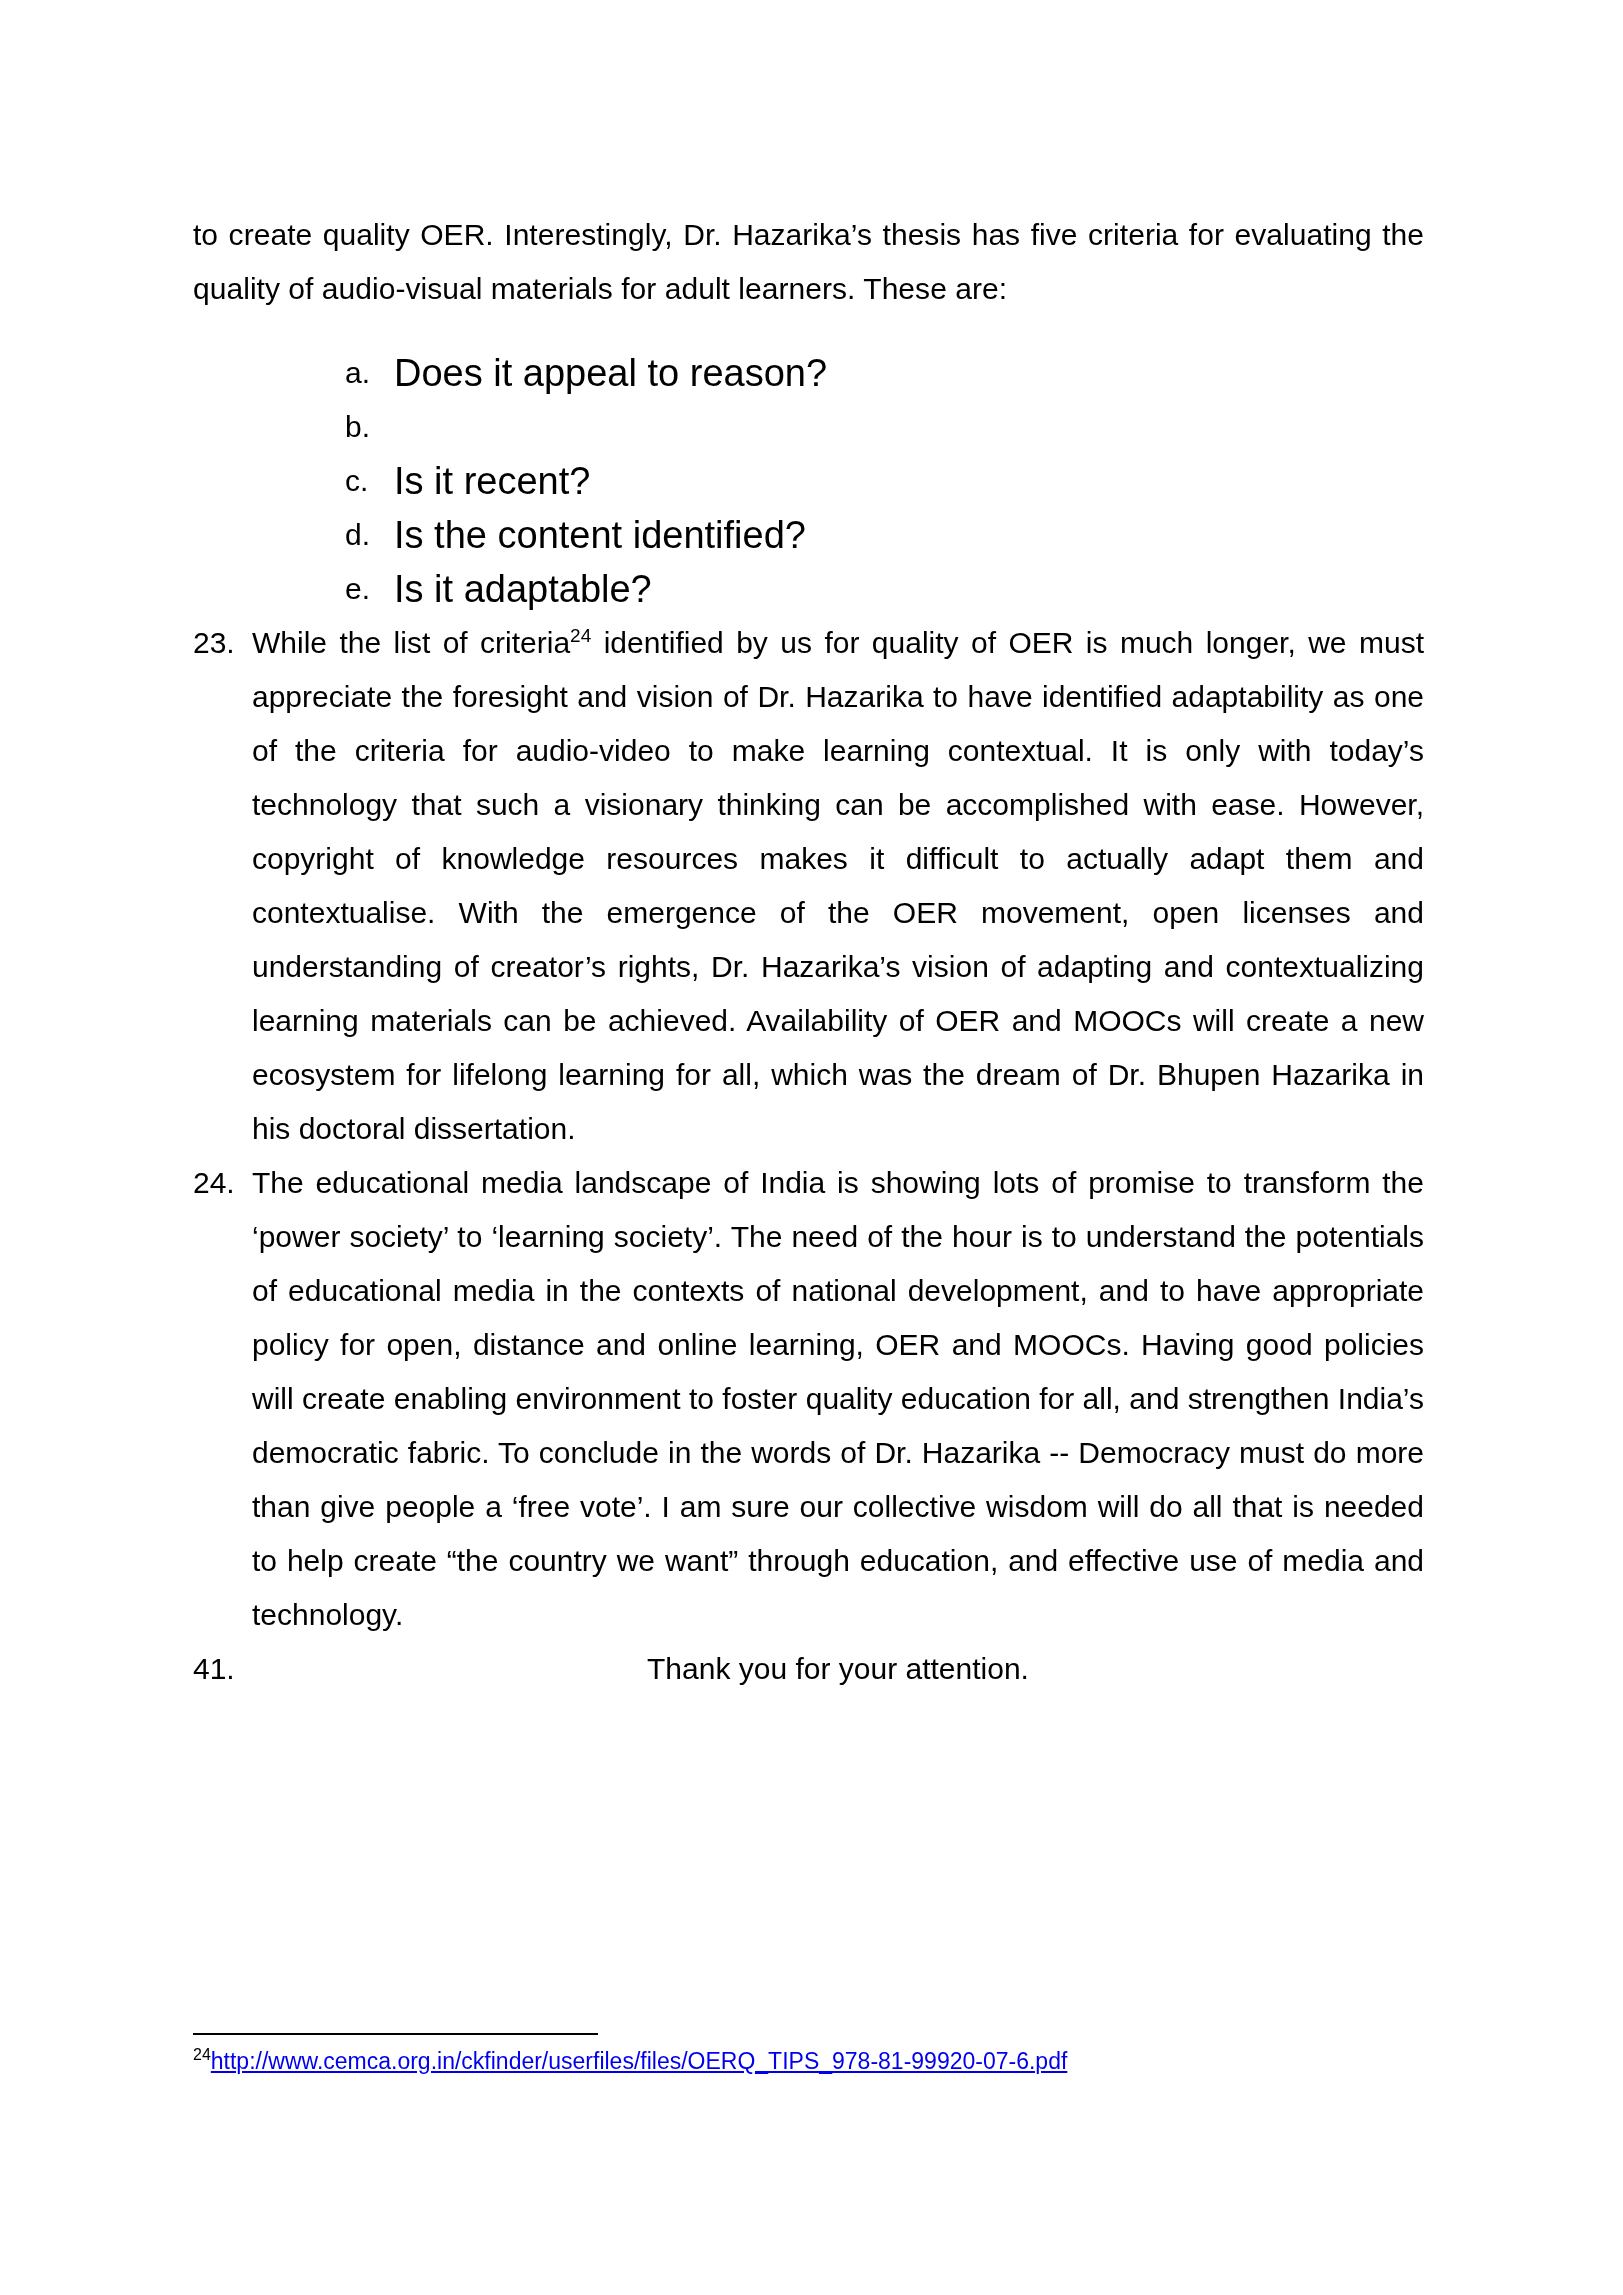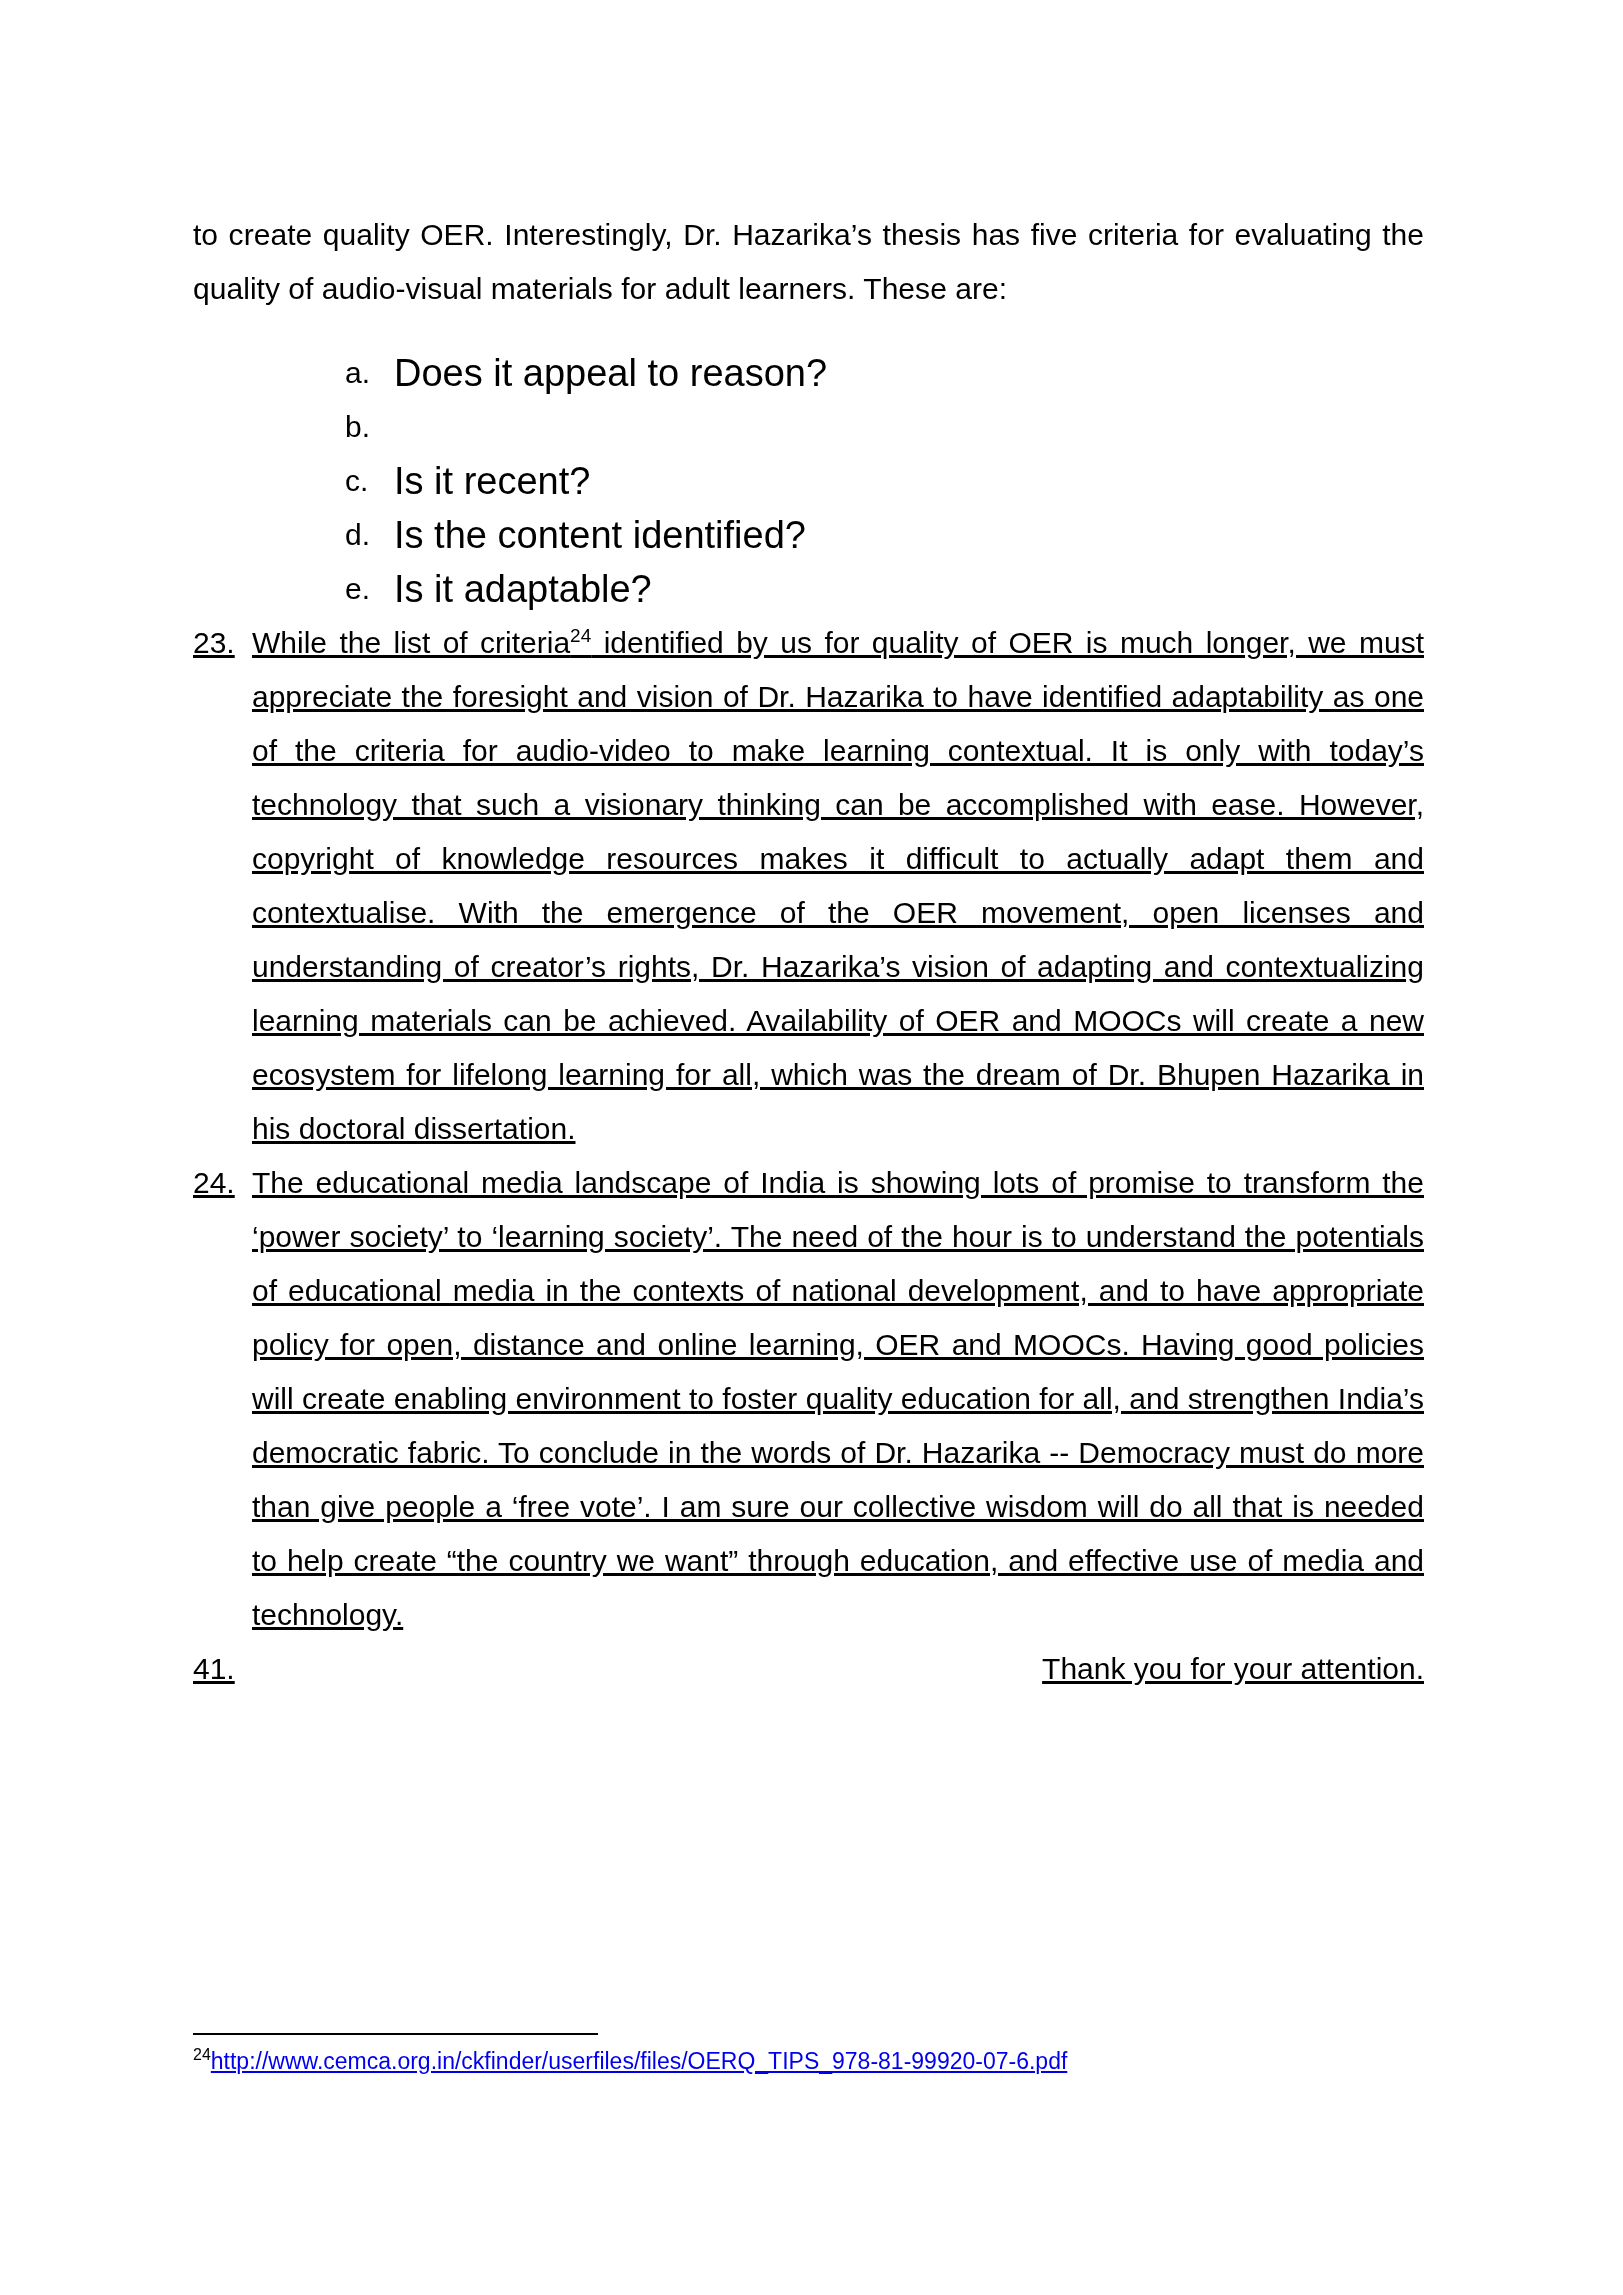--- a/index.html
+++ b/index.html
@@ -53,36 +53,35 @@
     line-height: 54px;
   }
   
   .num-list {
     margin: 0;
     padding: 0;
     list-style: none;
   }
   .num-item {
     display: flex;
-    text-decoration: underline;
   }
   .num-marker {
     flex: 0 0 59px;
     font-size: 30px;
     line-height: 54px;
   }
   .num-body {
     flex: 1 1 auto;
     font-size: 30px;
     line-height: 54px;
     text-align: justify;
     text-justify: inter-word;
   }
   .num-body.last-line-left {
-    text-align: right;
+    text-align: center;
   }
   sup.fn-ref {
     font-size: 19px;
     vertical-align: super;
     line-height: 0;
   }
   
   .footnote-area {
     position: absolute;
     left: 193px;

